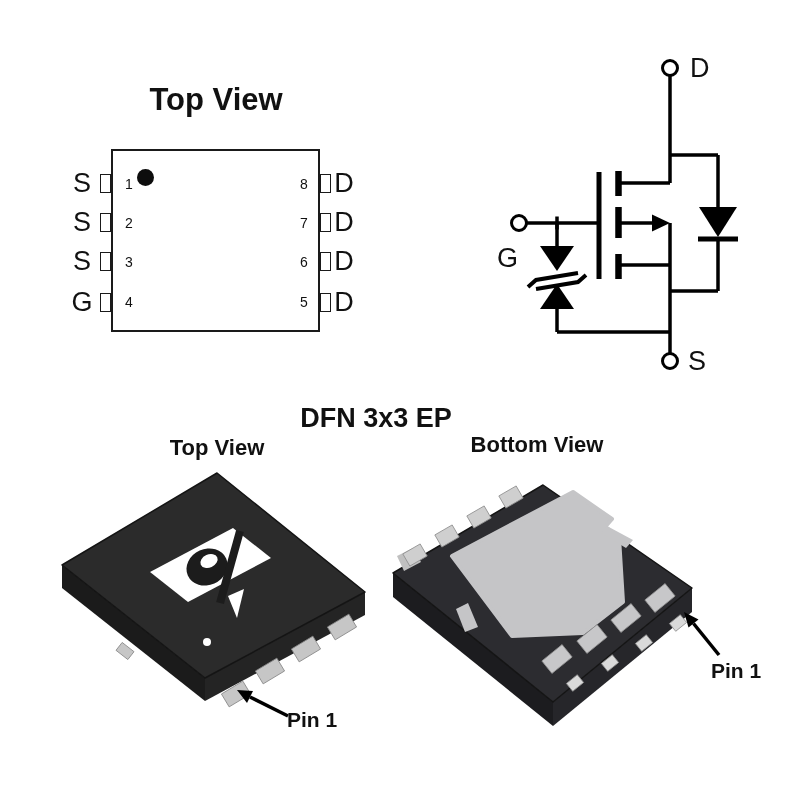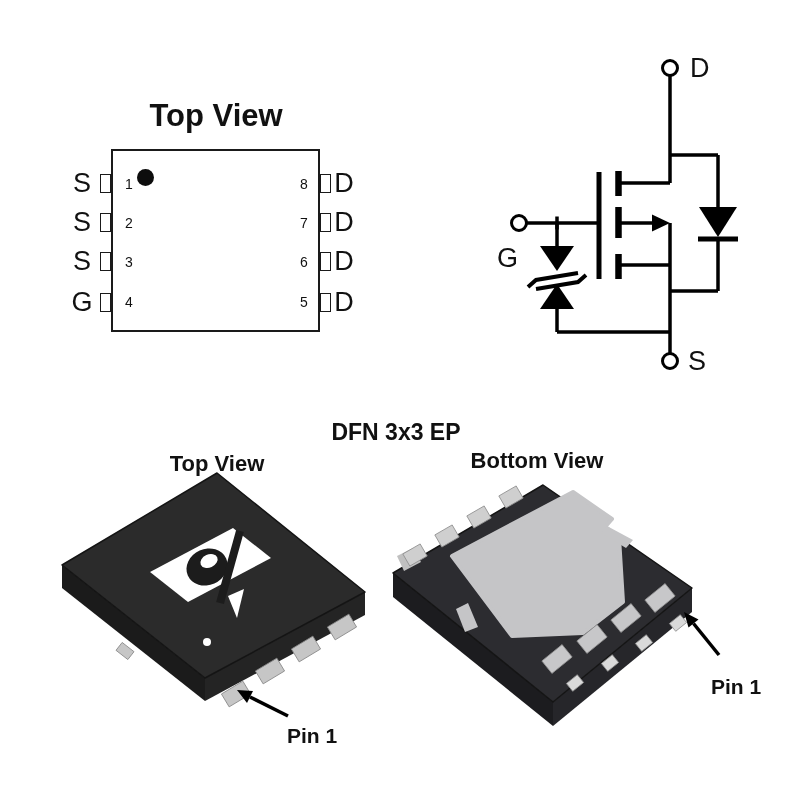--- a/index.html
+++ b/index.html
@@ -1,21 +1,21 @@
 <!DOCTYPE html>
 <html><head>
 <meta charset="utf-8">
 <style>
   html,body{margin:0;padding:0;background:#ffffff;}
   .stage{position:relative;width:800px;height:800px;background:#ffffff;overflow:hidden;
          font-family:"Liberation Sans", sans-serif;color:#111;}
   .art{position:absolute;left:0;top:0;}
   .txt{position:absolute;line-height:1.15;white-space:nowrap;}
   .ctr{text-align:center;}
-  .b{font-weight:bold;margin-top:16px;}
+  .b{font-weight:bold;}
   
   .pkg-body{position:absolute;left:111px;top:149px;width:209px;height:183px;
             border:2px solid #1a1a1a;background:#fff;box-sizing:border-box;}
   .stub{position:absolute;width:11px;height:19px;border:1.5px solid #1a1a1a;
         background:#fff;box-sizing:border-box;}
   .pin-dot{position:absolute;left:137px;top:169px;width:17px;height:17px;
            border-radius:50%;background:#0d0d0d;}
   .pin-lab{position:absolute;width:28px;font-size:27px;line-height:32px;text-align:center;}
   .pin-num{position:absolute;width:16px;font-size:14px;line-height:16px;text-align:center;}
   .schlab{position:absolute;font-size:27px;line-height:30px;}
@@ -158,19 +158,19 @@
     <div class="pin-num" style="left:296px;top:176px;">8</div>
     <div class="pin-num" style="left:296px;top:215px;">7</div>
     <div class="pin-num" style="left:296px;top:254px;">6</div>
     <div class="pin-num" style="left:296px;top:294px;">5</div>
   </div>
 
   <div class="schlab" style="left:690px;top:53px;">D</div>
   <div class="schlab" style="left:497px;top:243px;">G</div>
   <div class="schlab" style="left:688px;top:346px;">S</div>
 
-  <div class="txt b ctr" style="left:296px;top:403px;width:200px;font-size:23px;">DFN 3x3 EP</div>
+  <div class="txt b ctr" style="left:276px;top:403px;width:200px;font-size:27px;">DFN 3x3 EP</div>
   <div class="txt b ctr" style="left:117px;top:435px;width:200px;font-size:22px;">Top View</div>
   <div class="txt b ctr" style="left:437px;top:432px;width:200px;font-size:22px;">Bottom View</div>
   <div class="txt b" style="left:287px;top:708px;font-size:21px;">Pin 1</div>
   <div class="txt b" style="left:711px;top:659px;font-size:21px;">Pin 1</div>
 
 </div>
 
 </body></html>

